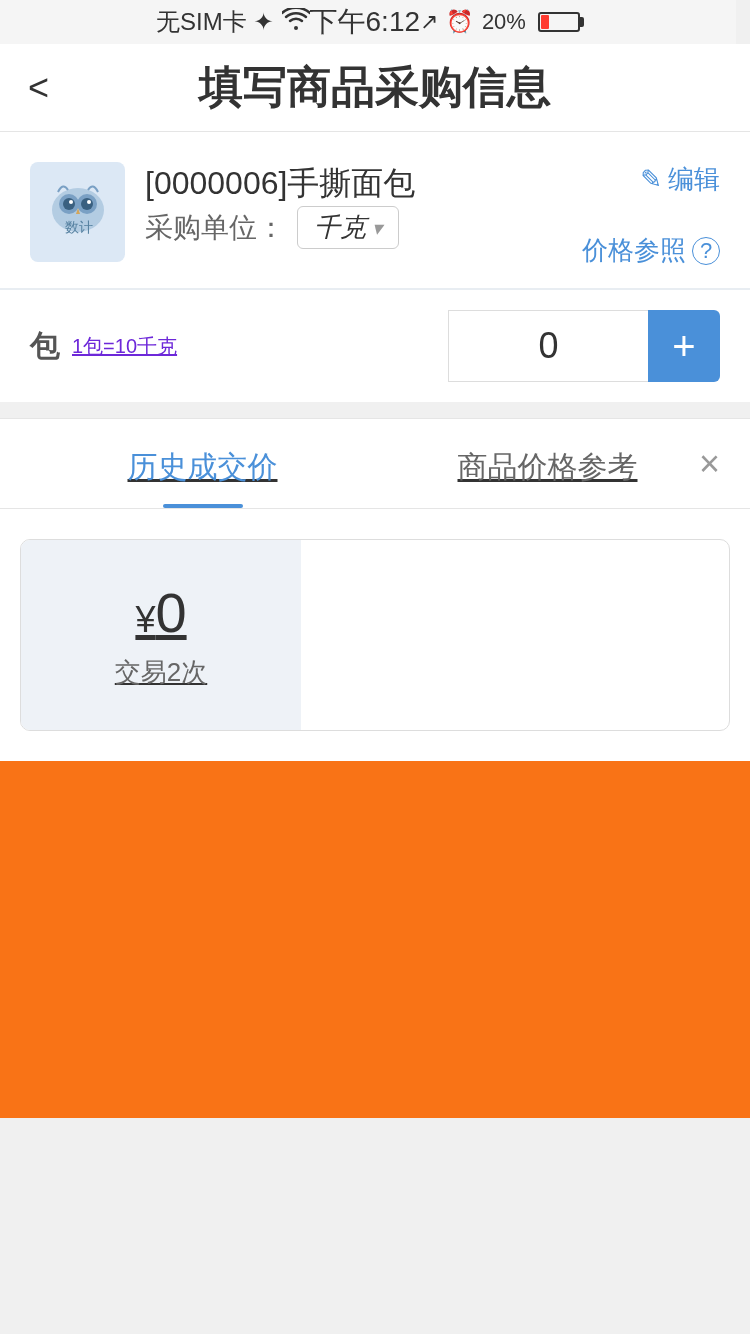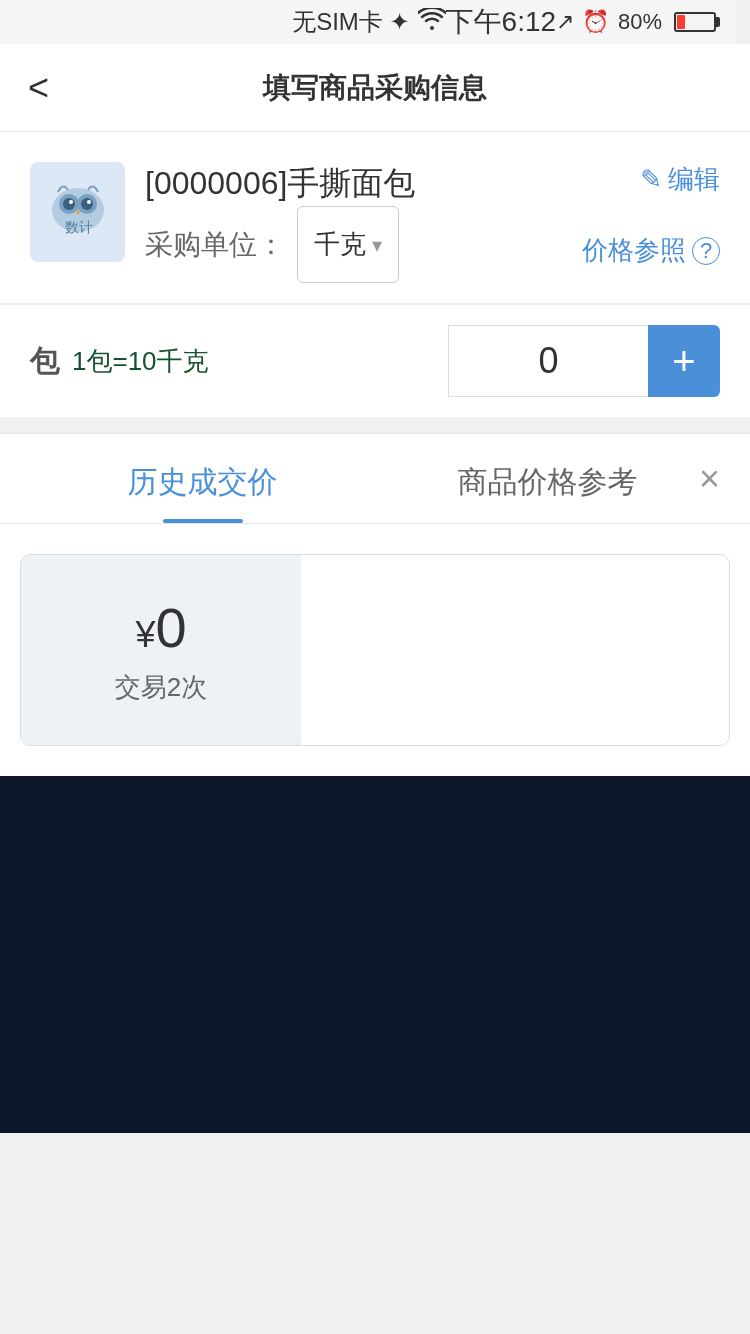--- a/index.html
+++ b/index.html
@@ -13,21 +13,21 @@
       color: #333;
     }
 
     
     .status-bar {
       width: 736px;
       height: 44px;
       background: #f5f5f5;
       display: flex;
       align-items: center;
-      justify-content: flex-end;
+      justify-content: center;
       padding: 0 20px;
       font-size: 24px;
       color: #333;
     }
     .status-bar-left {
       display: flex;
       align-items: center;
       gap: 8px;
     }
     .status-bar-center {
@@ -82,21 +82,21 @@
       border-bottom: 1px solid #e5e5e5;
     }
     .header-back {
       position: absolute;
       left: 28px;
       font-size: 36px;
       color: #333;
       cursor: pointer;
     }
     .header-title {
-      font-size: 28px;
+      font-size: 44px;
       font-weight: 600;
       color: #333;
     }
 
     
     .product-card {
       background: #fff;
       margin: 0;
       padding: 30px 30px 20px 30px;
     }
@@ -141,27 +141,28 @@
       gap: 12px;
       font-size: 28px;
       color: #666;
     }
     .unit-label {
       color: #666;
     }
     .unit-select {
       border: 1px solid #ccc;
       border-radius: 6px;
-      padding: 20px 16px;
+      padding: 3px 16px;
       font-size: 26px;
       color: #333;
       background: #fff;
       display: flex;
       align-items: center;
       gap: 6px;
+      font-style: italic;
     }
     .unit-arrow {
       font-size: 20px;
       color: #999;
     }
     .product-edit {
       color: #4a90d9;
       font-size: 26px;
       display: flex;
       align-items: center;
@@ -196,22 +197,23 @@
       display: flex;
       align-items: center;
       gap: 12px;
     }
     .qty-unit-badge {
       font-size: 30px;
       font-weight: 600;
       color: #555;
     }
     .qty-conversion {
-      font-size: 26px;
-      color: #14532d;
+      font-size: 20px;
+      color: #6d28d9;
+      text-decoration: underline;
     }
     .quantity-control {
       display: flex;
       align-items: center;
     }
     .qty-input-box {
       width: 200px;
       height: 72px;
       border: 1px solid #ddd;
       border-right: none;
@@ -328,22 +330,23 @@
     }
     .price-detail-label {
       color: #333;
     }
     .price-detail-value {
       color: #333;
     }
 
     
     .main-area {
-      background: #0f172a;
+      background: #f97316;
       min-height: 700px;
+      text-decoration: underline;
     }
   </style>
 </head>
 <body>
 
 <div class="status-bar">
   <div class="status-bar-left">
     <span>无SIM卡 ✦</span>
     <span>
       <svg width="28" height="22" viewBox="0 0 28 22">
@@ -351,21 +354,21 @@
         <path d="M8 13a9 9 0 0 1 12 0" stroke="#333" stroke-width="2.5" fill="none" stroke-linecap="round"></path>
         <path d="M4 9a15 15 0 0 1 20 0" stroke="#333" stroke-width="2.5" fill="none" stroke-linecap="round"></path>
         <path d="M0 5a21 21 0 0 1 28 0" stroke="#333" stroke-width="2.5" fill="none" stroke-linecap="round"></path>
       </svg>
     </span>
   </div>
   <div class="status-bar-center">下午6:12</div>
   <div class="status-bar-right">
     <span>↗</span>
     <span>⏰</span>
-    <span>80%</span>
+    <span>20%</span>
     <span class="battery-icon">
       <span class="battery-fill"></span>
     </span>
   </div>
 </div>
 
 <div class="header">
   <span class="header-back">&lt;</span>
   <span class="header-title">填写商品采购信息</span>
 </div>

